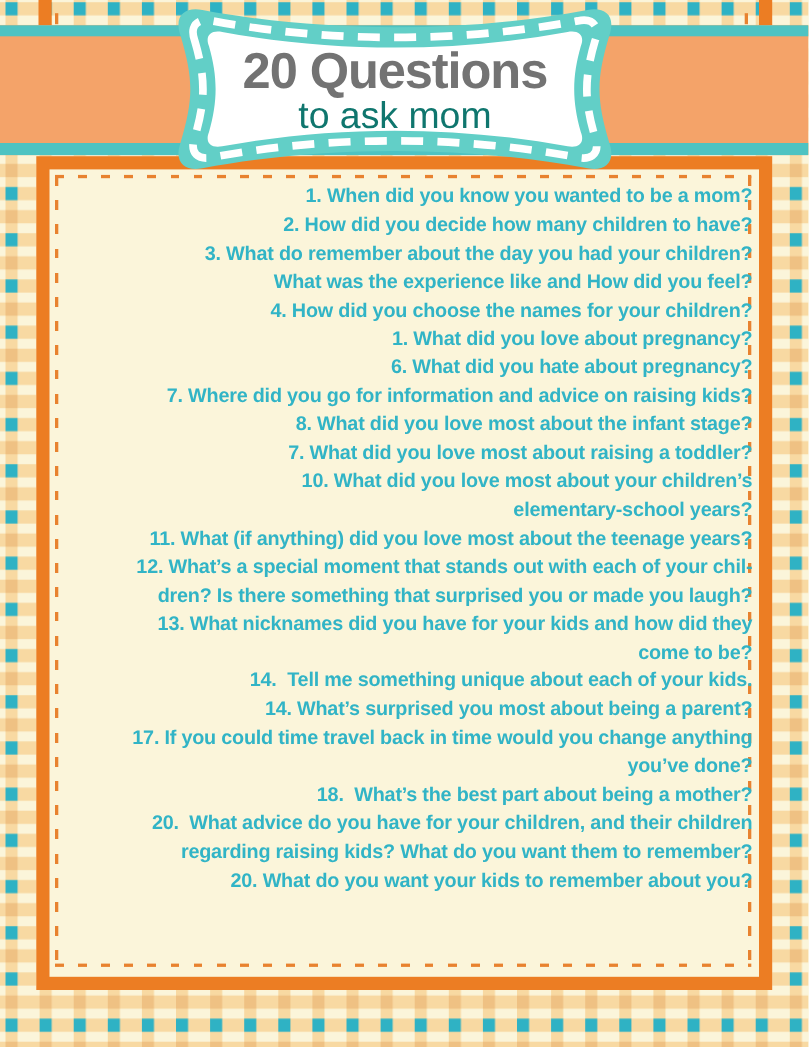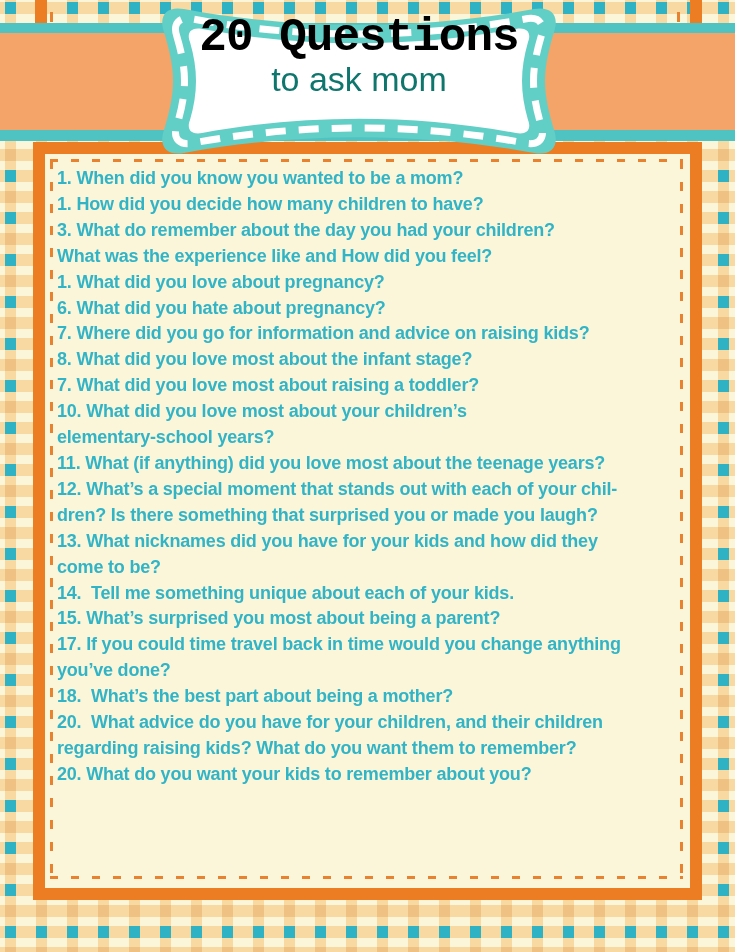--- a/index.html
+++ b/index.html
@@ -19,29 +19,29 @@
           background:repeating-linear-gradient(180deg,#E8822F 0 9px,transparent 9px 22px);}
   .dash-v.left{left:5px;}
   .dash-v.right{right:7px;}
   .dash-h{position:absolute;height:3px;left:5px;right:7px;
           background:repeating-linear-gradient(90deg,#E8822F 0 8px,transparent 8px 21px);}
   .dash-h.top{top:5px;}
   .dash-h.bottom{bottom:9px;}
 
   .qlist{position:absolute;left:12px;right:6px;top:12px;z-index:3;
          color:#31B4C6;font-size:18px;line-height:25.9px;font-weight:bold;
-         letter-spacing:-0.2px;}
+         letter-spacing:-0.2px;text-align:right;}
   .q{white-space:pre;}
 
   
   .badge{position:absolute;left:146px;top:2px;width:426px;height:158px;z-index:4;}
   .badge svg{position:absolute;left:0;top:0;display:block;}
   .badge-text{position:absolute;left:0;top:0;width:426px;text-align:center;}
-  .badge-title{margin-top:13px;font-size:46px;line-height:46px;font-weight:bold;
-               color:#000000;letter-spacing:-1px;font-family:Liberation Mono, monospace;}
+  .badge-title{margin-top:39px;font-size:46px;line-height:46px;font-weight:bold;
+               color:#737373;letter-spacing:-1px;}
   .badge-subtitle{margin-top:0px;font-size:34px;line-height:36px;color:#0f766e;
                   letter-spacing:0px;}
 </style>
 </head>
 <body>
 
 <div class="page">
 
   <svg class="bg-svg" width="735" height="952" aria-hidden="true">
     <defs>
@@ -65,37 +65,38 @@
   <div class="band"></div>
 
   <div class="panel">
     <div class="dash-v left"></div>
     <div class="dash-v right"></div>
     <div class="dash-h top"></div>
     <div class="dash-h bottom"></div>
 
     <div class="qlist">
       <div class="q">1. When did you know you wanted to be a mom?</div>
-      <div class="q">1. How did you decide how many children to have?</div>
+      <div class="q">2. How did you decide how many children to have?</div>
       <div class="q">3. What do remember about the day you had your children?
 What was the experience like and How did you feel?</div>
+      <div class="q">4. How did you choose the names for your children?</div>
       <div class="q">1. What did you love about pregnancy?</div>
       <div class="q">6. What did you hate about pregnancy?</div>
       <div class="q">7. Where did you go for information and advice on raising kids?</div>
       <div class="q">8. What did you love most about the infant stage?</div>
       <div class="q">7. What did you love most about raising a toddler?</div>
       <div class="q">10. What did you love most about your children’s
 elementary-school years?</div>
       <div class="q">11. What (if anything) did you love most about the teenage years?</div>
       <div class="q">12. What’s a special moment that stands out with each of your chil-
 dren? Is there something that surprised you or made you laugh?</div>
       <div class="q">13. What nicknames did you have for your kids and how did they
 come to be?</div>
       <div class="q">14.  Tell me something unique about each of your kids.</div>
-      <div class="q">15. What’s surprised you most about being a parent?</div>
+      <div class="q">14. What’s surprised you most about being a parent?</div>
       <div class="q">17. If you could time travel back in time would you change anything
 you’ve done?</div>
       <div class="q">18.  What’s the best part about being a mother?</div>
       <div class="q">20.  What advice do you have for your children, and their children
 regarding raising kids? What do you want them to remember?</div>
       <div class="q">20. What do you want your kids to remember about you?</div>
     </div>
   </div>
 
   <div class="badge">

